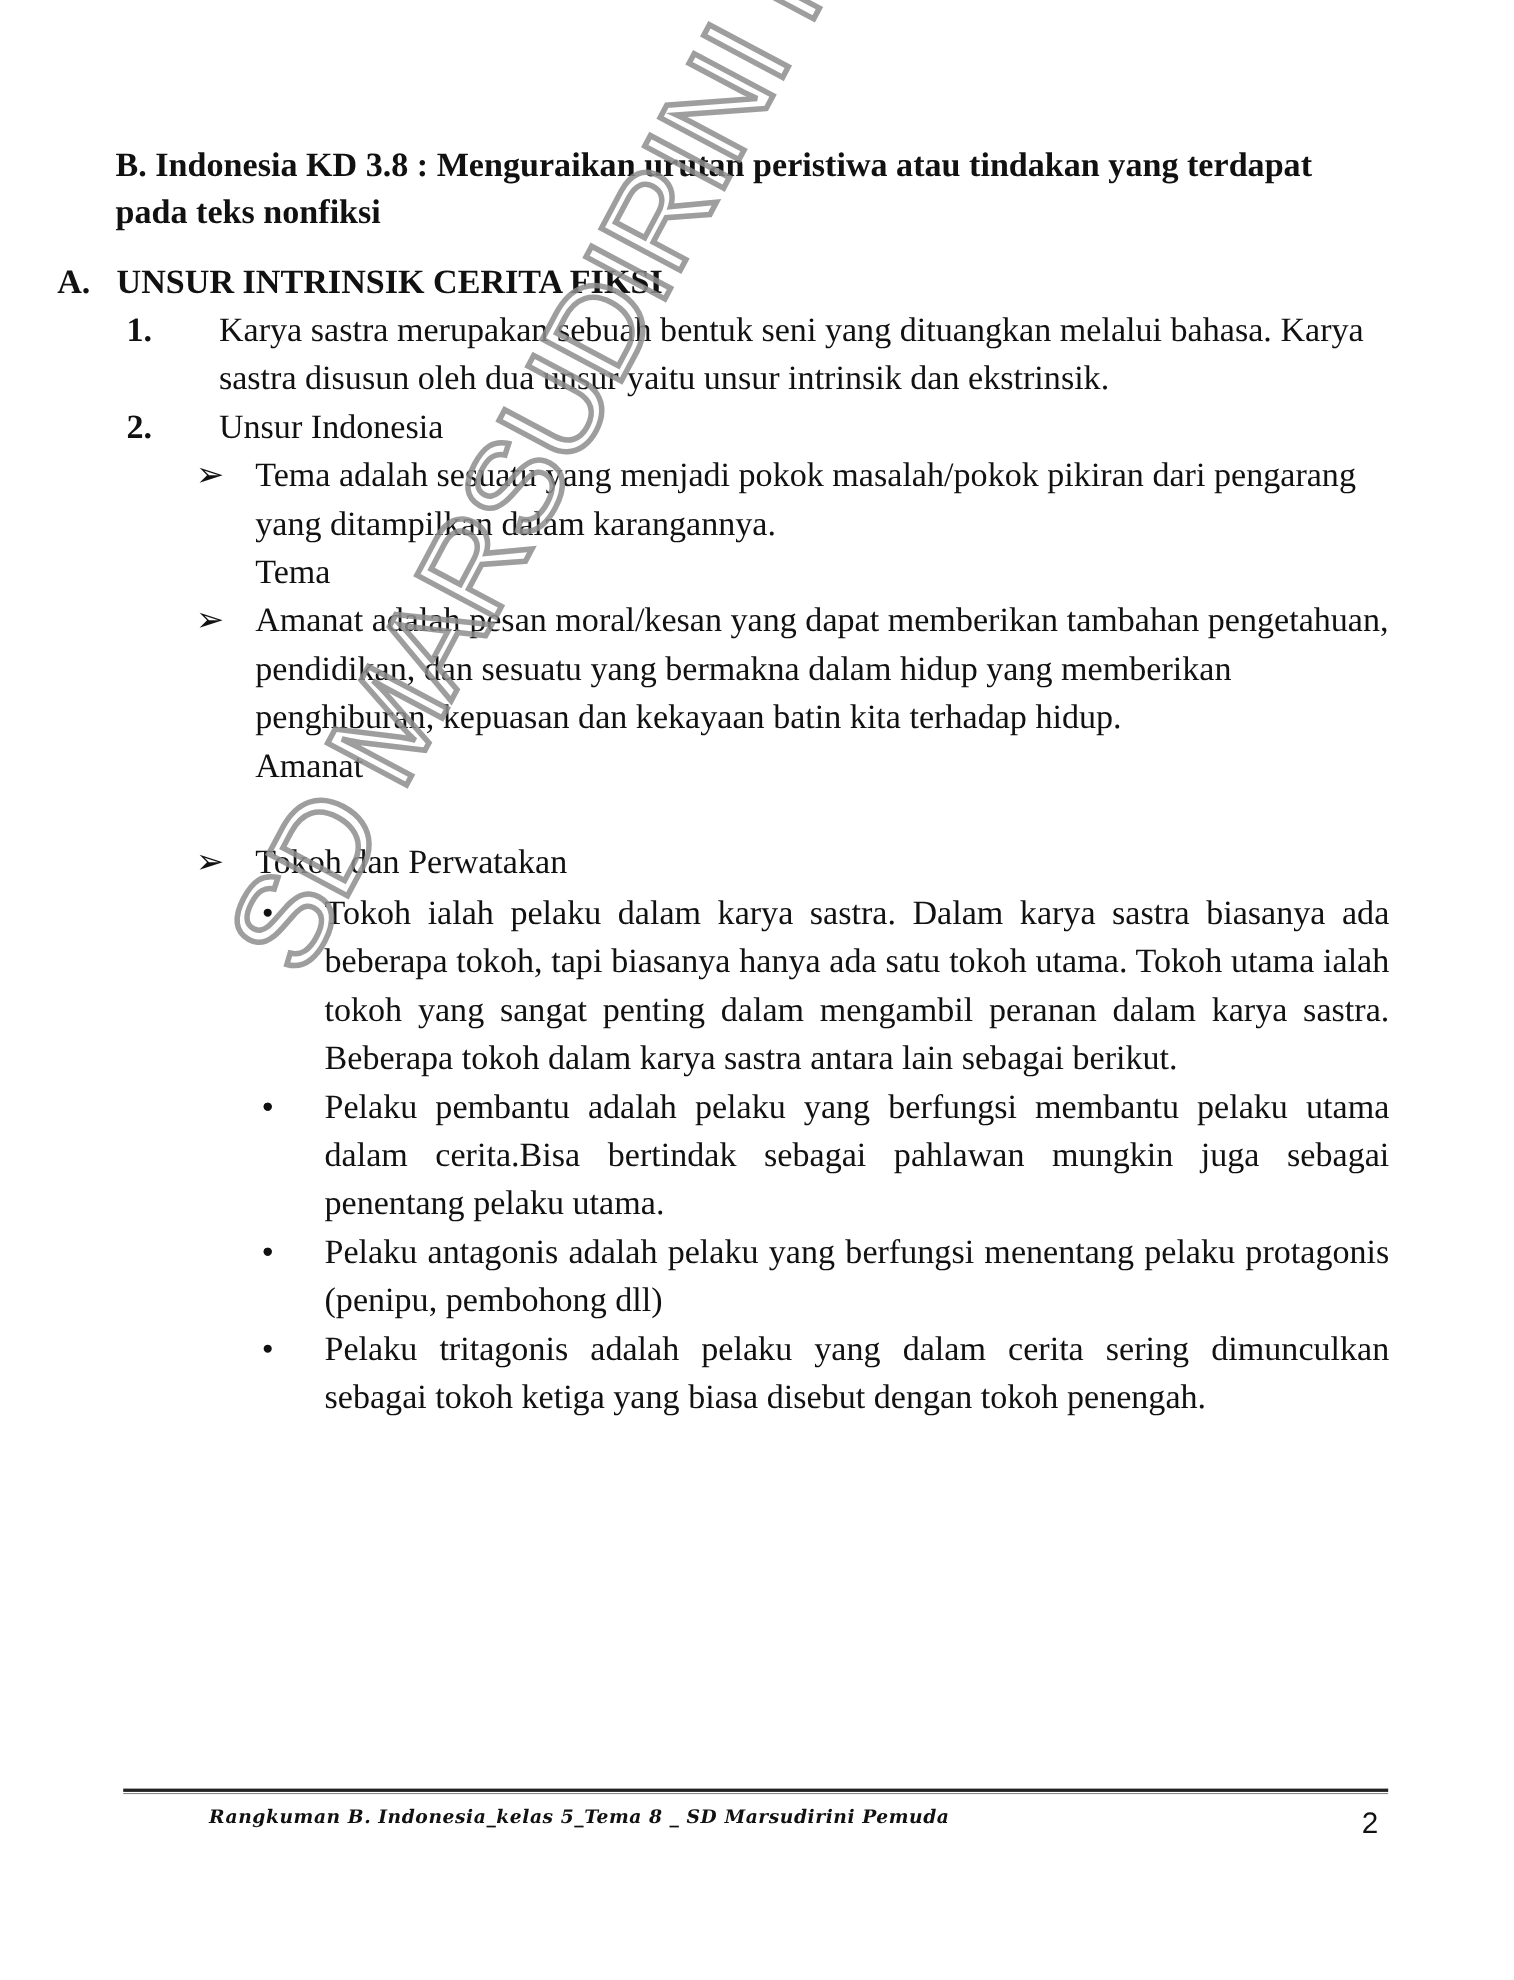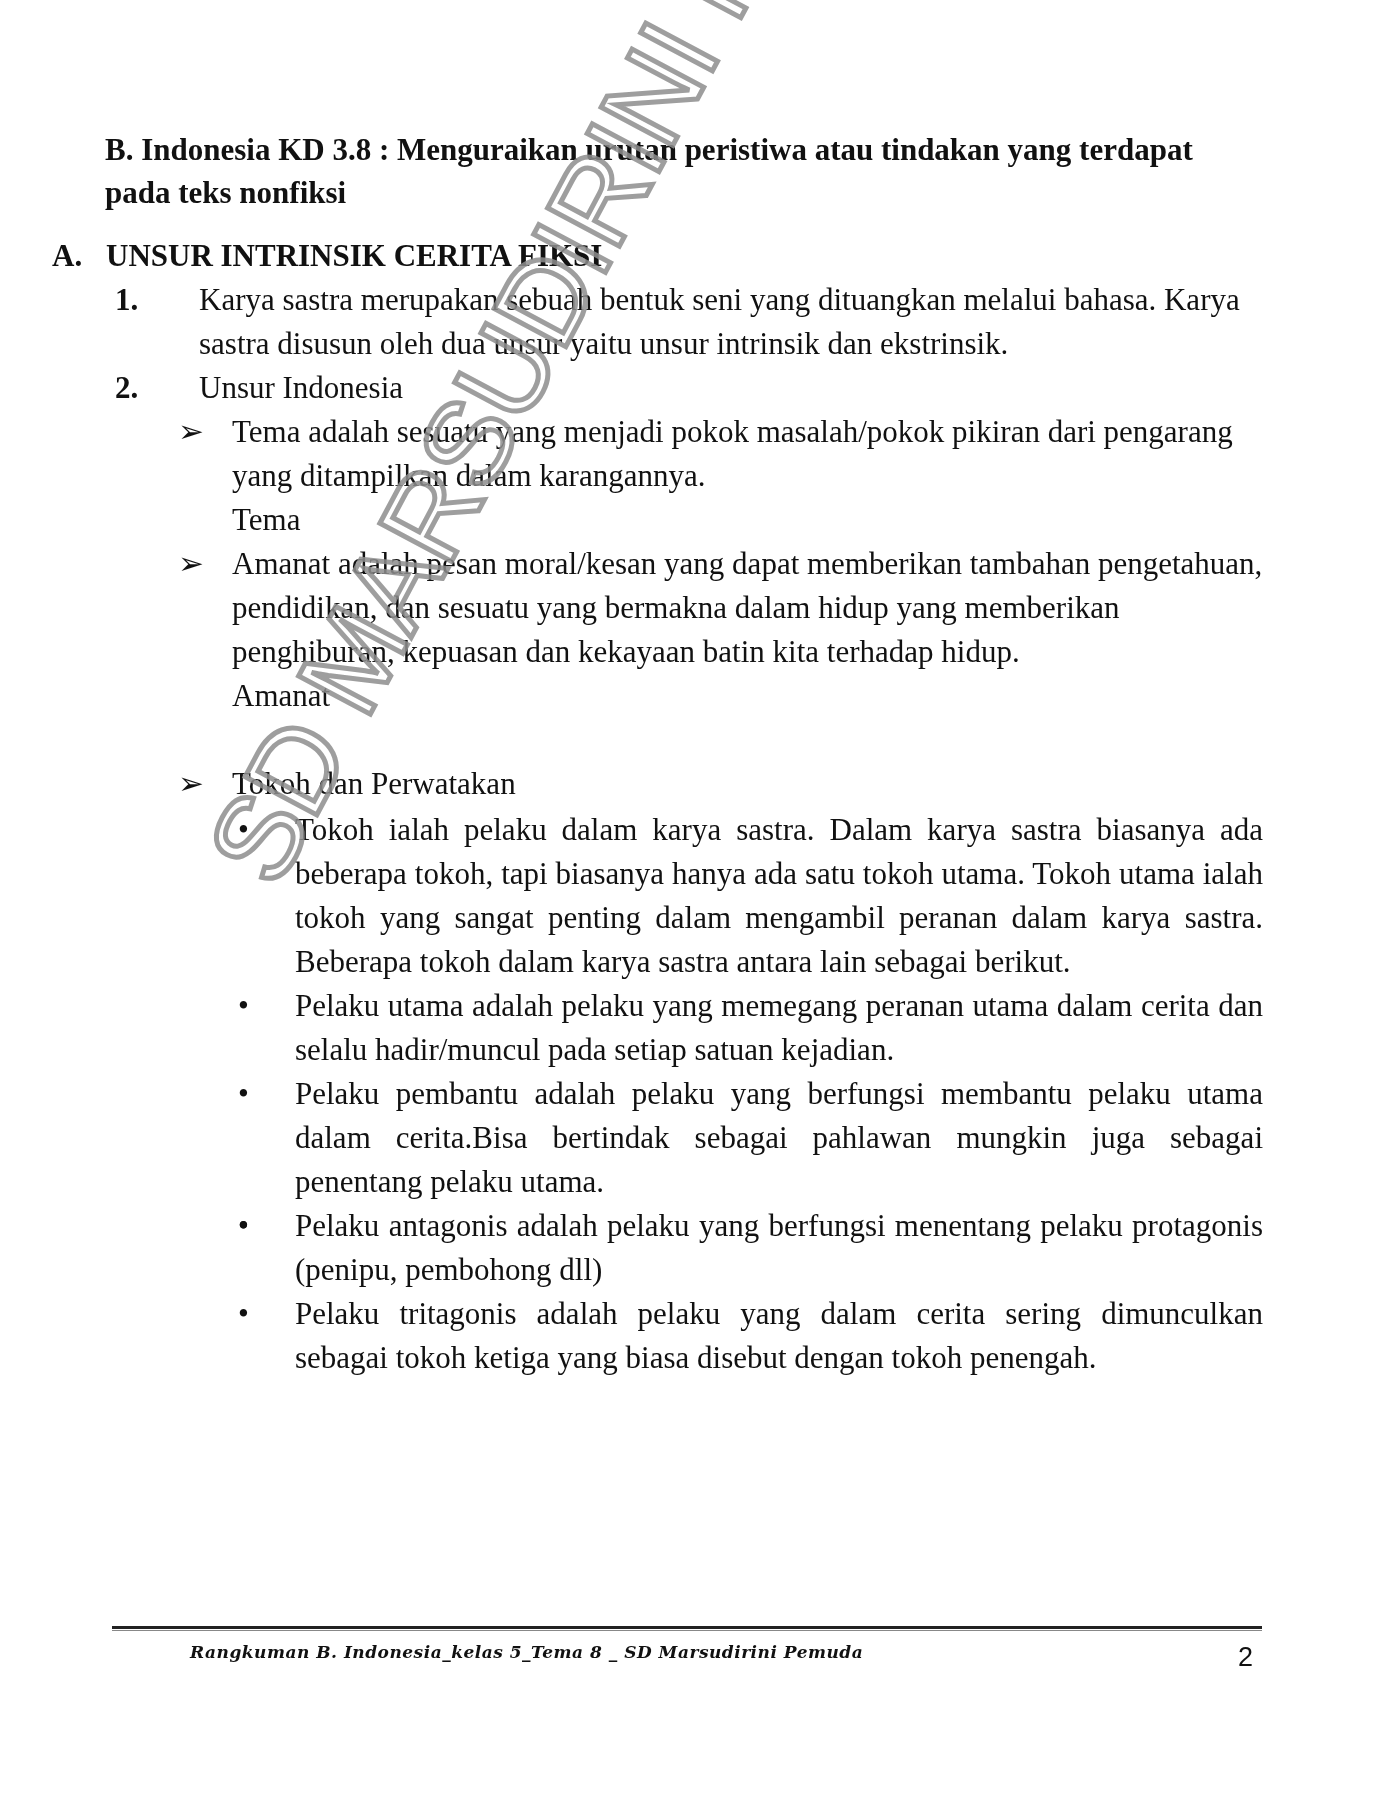--- a/index.html
+++ b/index.html
@@ -91,21 +91,20 @@
     <div class="txt">Tokoh dan Perwatakan</div>
   </div>
 
   <div class="bullets body-text">
     <div class="bullet-item">
       <span class="dot">•</span>
       <span>Tokoh ialah pelaku dalam karya sastra. Dalam karya sastra biasanya ada beberapa tokoh, tapi biasanya hanya ada satu tokoh utama. Tokoh utama ialah tokoh yang sangat penting dalam mengambil peranan dalam karya sastra. Beberapa tokoh dalam karya sastra antara lain sebagai berikut.</span>
     </div>
     <div class="bullet-item">
       <span class="dot">•</span>
-      <span>Pelaku utama adalah pelaku yang memegang peranan utama dalam cerita dan selalu hadir/muncul pada setiap satuan kejadian.</span>
     </div>
     <div class="bullet-item">
       <span class="dot">•</span>
       <span>Pelaku pembantu adalah pelaku yang berfungsi membantu pelaku utama dalam cerita.Bisa bertindak sebagai pahlawan mungkin juga sebagai penentang pelaku utama.</span>
     </div>
     <div class="bullet-item">
       <span class="dot">•</span>
     </div>
     <div class="bullet-item">
       <span class="dot">•</span>

